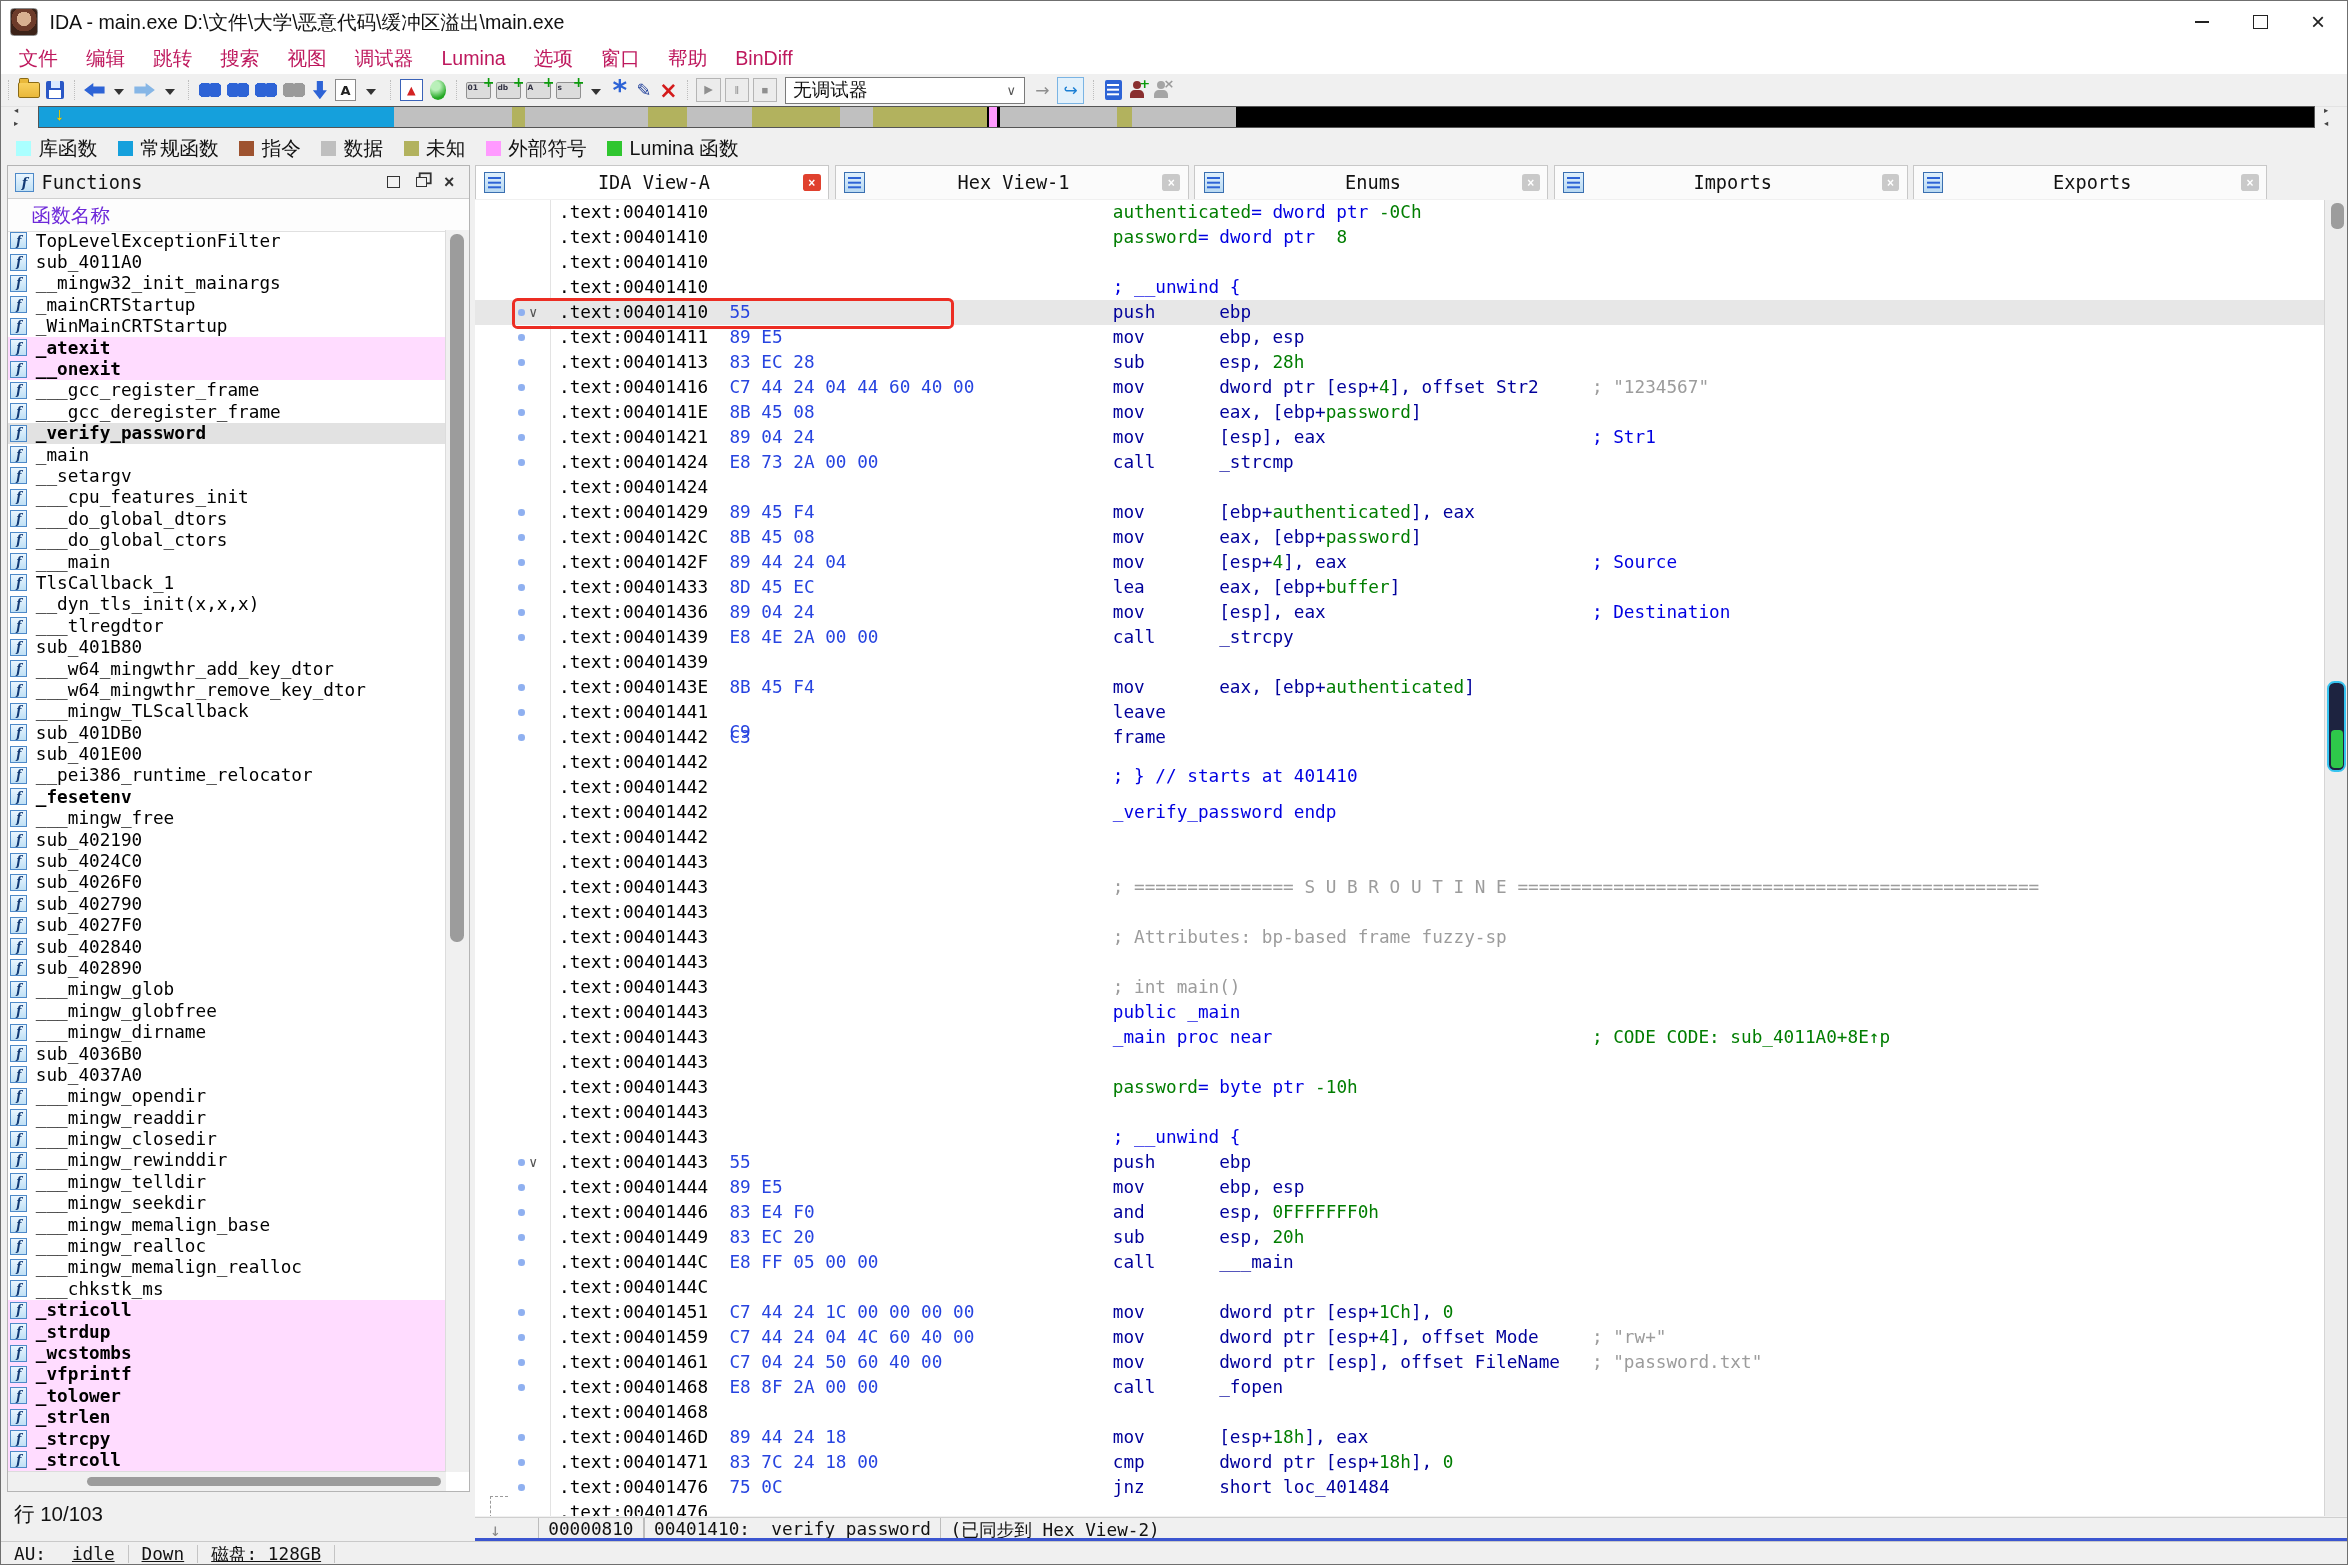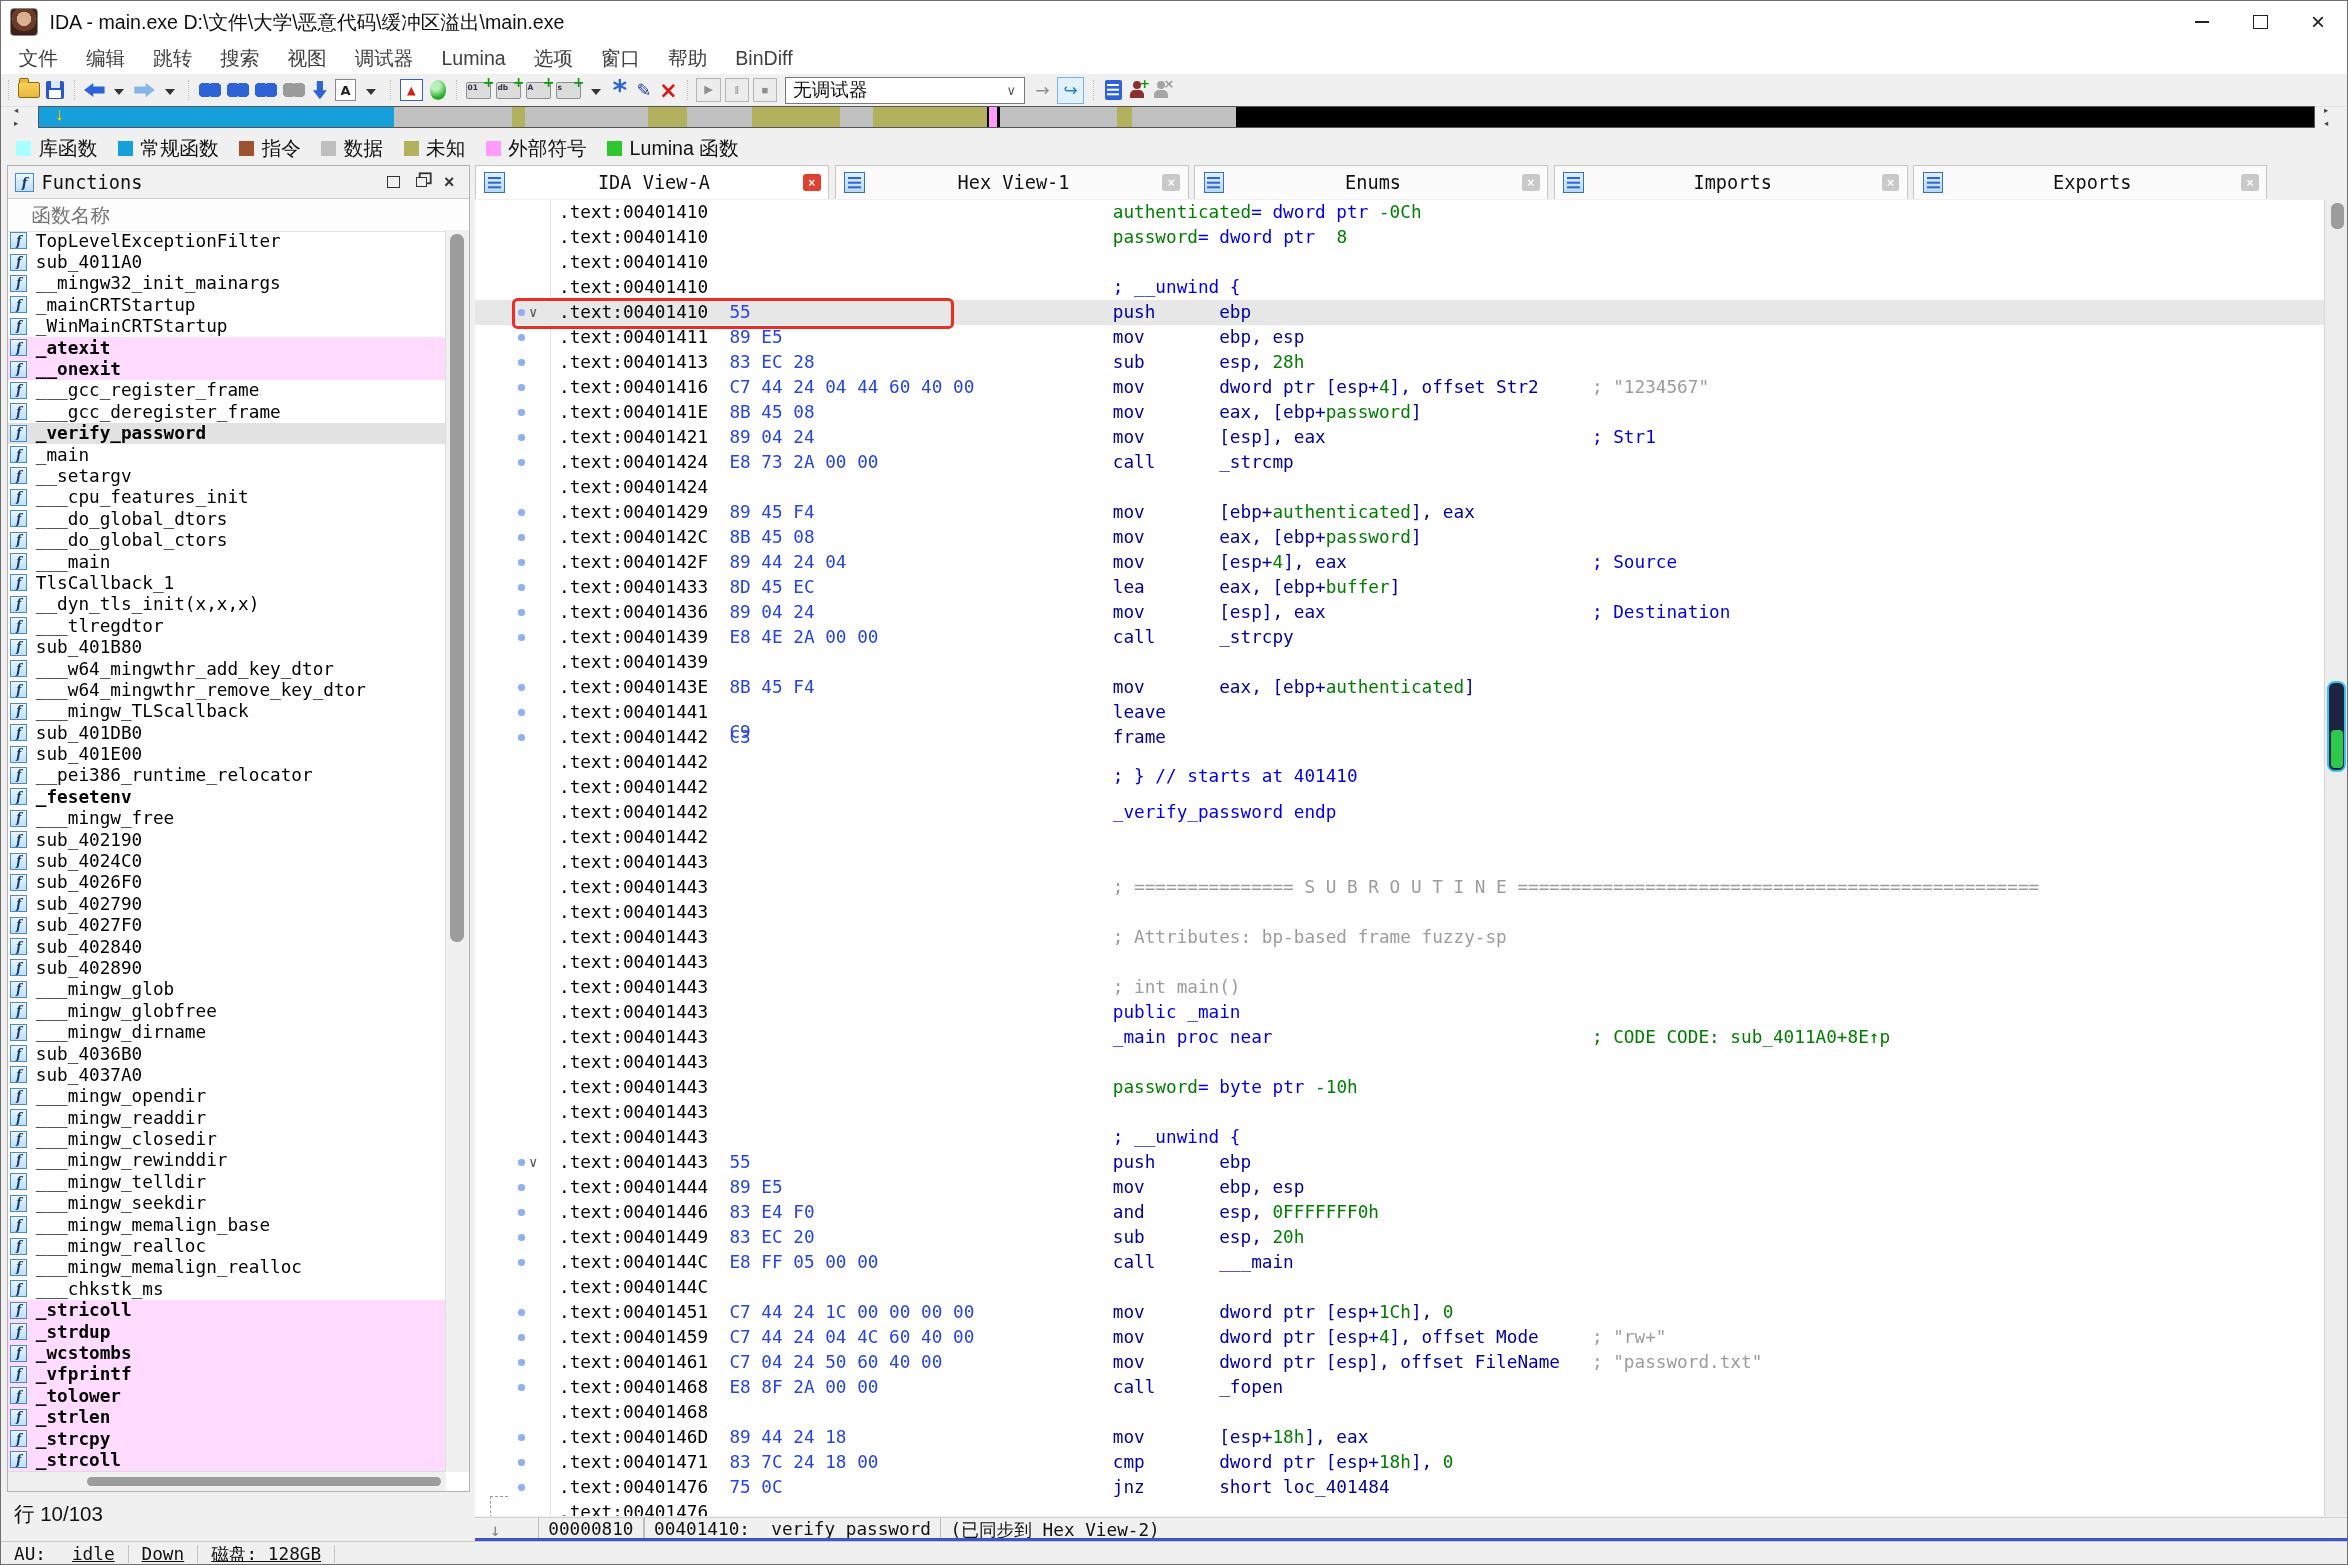--- a/index.html
+++ b/index.html
@@ -10,21 +10,21 @@
   #app-icon{width:26px;height:26px;margin-left:9.3px;border-radius:3.7px;
     background:radial-gradient(circle at 50% 38%,#d8b090 0 34%,#6d3b2a 35% 60%,#3c2218 61%);border:0.9px solid #888;}
   #title-text{margin-left:11.2px;font-size:19.6px;color:#111;}
   #winbtns{margin-left:auto;display:flex;height:42px;}
   .wbtn{width:58px;height:42px;display:flex;align-items:center;justify-content:center;color:#222;}
   .wbtn .min{width:14px;height:1.9px;background:#222;}
   .wbtn .max{width:13px;height:11.2px;border:1.9px solid #222;}
   .wbtn.close{font-size:24px;line-height:24px;}
   
   #menubar{position:absolute;left:0;top:42px;width:100%;height:31px;background:#ffffff;display:flex;align-items:center;padding-left:3.7px;}
-  .mi{padding:0 14px;font-size:19.6px;color:#404040;}
+  .mi{padding:0 14px;font-size:19.6px;color:#be185d;}
   
   #toolbar{position:absolute;left:0;top:73px;width:100%;height:32px;background:#f0f0f0;display:flex;align-items:center;border-bottom:0.9px solid #e3e3e3;}
   .tgrip{width:0;height:20.5px;border-left:1.9px dotted #bdbdbd;margin:0 6.5px;}
   .tbi{display:inline-flex;align-items:center;justify-content:center;margin:0 2.8px;min-width:18.6px;height:24px;font-family:"DejaVu Sans",sans-serif;}
   .i-open-file-icon{width:20.5px;height:14px;background:linear-gradient(#f8d05e,#e9b83a);border:0.9px solid #8a6a15;border-radius:1.9px;position:relative;align-self:center;}
   .i-open-file-icon::before{content:"";position:absolute;top:-4.7px;left:0;width:8.4px;height:3.7px;background:#e9b83a;border:0.9px solid #8a6a15;border-bottom:none;border-radius:1.9px 1.9px 0 0;}
   .i-save-icon{width:17.7px;height:17.7px;background:#2a57c6;border-radius:1.9px;position:relative;}
   .i-save-icon::before{content:"";position:absolute;left:4.7px;top:0;width:9.3px;height:6.5px;background:#dbe9ff;}
   .i-save-icon::after{content:"";position:absolute;left:2.8px;bottom:0.9px;width:12px;height:7.5px;background:#ffffff;}
   .i-back-icon{width:20.5px;height:14px;background:#2d63d6;clip-path:polygon(45% 0,45% 25%,100% 25%,100% 75%,45% 75%,45% 100%,0 50%);}
@@ -76,21 +76,21 @@
   #funchdr{height:32px;background:#f1f1f1;border-bottom:0.9px solid #cfcfcf;display:flex;align-items:center;padding:0 7.5px;}
   .fico{width:17px;height:17px;border:0.9px solid #4d89c8;background:linear-gradient(#eaf6ff,#bfe0f5);
         color:#123a75;display:inline-flex;align-items:center;justify-content:center;
         font:italic bold 13px "DejaVu Serif",serif;flex:none;}
   #funchdr .t{margin-left:7.5px;font-family:"DejaVu Sans Mono",monospace;font-size:18.6px;color:#111;}
   #funchdr .sp{flex:1;}
   .hbtn{width:24px;height:20.5px;display:inline-flex;align-items:center;justify-content:center;color:#333;margin-left:3.7px;}
   .hbtn .max{width:11.2px;height:10.3px;border:1.9px solid #333;}
   .hbtn .flt{width:8.4px;height:7.5px;border:1.9px solid #333;box-shadow:3.7px -3.7px 0 -0.9px #f1f1f1,3.7px -3.7px 0 0.9px #333;}
   .hbtn.x{font-size:17.7px;font-weight:bold;}
-  #funccolhdr{height:32px;background:#fdfdfd;border-bottom:0.9px solid #e0e0e0;font-size:19.6px;color:#737373;display:flex;align-items:center;padding-left:24px;}
+  #funccolhdr{height:32px;background:#fdfdfd;border-bottom:0.9px solid #e0e0e0;font-size:19.6px;color:#6d28d9;display:flex;align-items:center;padding-left:24px;}
   #funclist{position:absolute;left:0;top:64px;right:22.4px;bottom:18.6px;overflow:hidden;font-family:"DejaVu Sans Mono",monospace;font-size:17.7px;}
   .frow{height:21.4px;display:flex;align-items:center;white-space:pre;}
   .frow .fico{width:15px;height:15px;margin:0 8.4px 0 2.8px;font-size:12px;}
   .frow.hl{background:#ffdcff;}
   .frow.selr{background:#e2e2e2;}
   .frow.bold{font-weight:bold;}
   #funcvsb{position:absolute;right:0;top:64px;width:22.4px;bottom:18.6px;background:#f0f0f0;border-left:0.9px solid #dcdcdc;}
   #funcvsb .thumb{position:absolute;left:3.7px;width:14px;border-radius:6.5px;background:#9c9c9c;}
   #funchsb{position:absolute;left:0;right:22.4px;bottom:0;height:18.6px;background:#f0f0f0;border-top:0.9px solid #dcdcdc;}
   #funchsb .thumb{position:absolute;top:4.7px;height:9.3px;border-radius:4.7px;background:#9c9c9c;}

